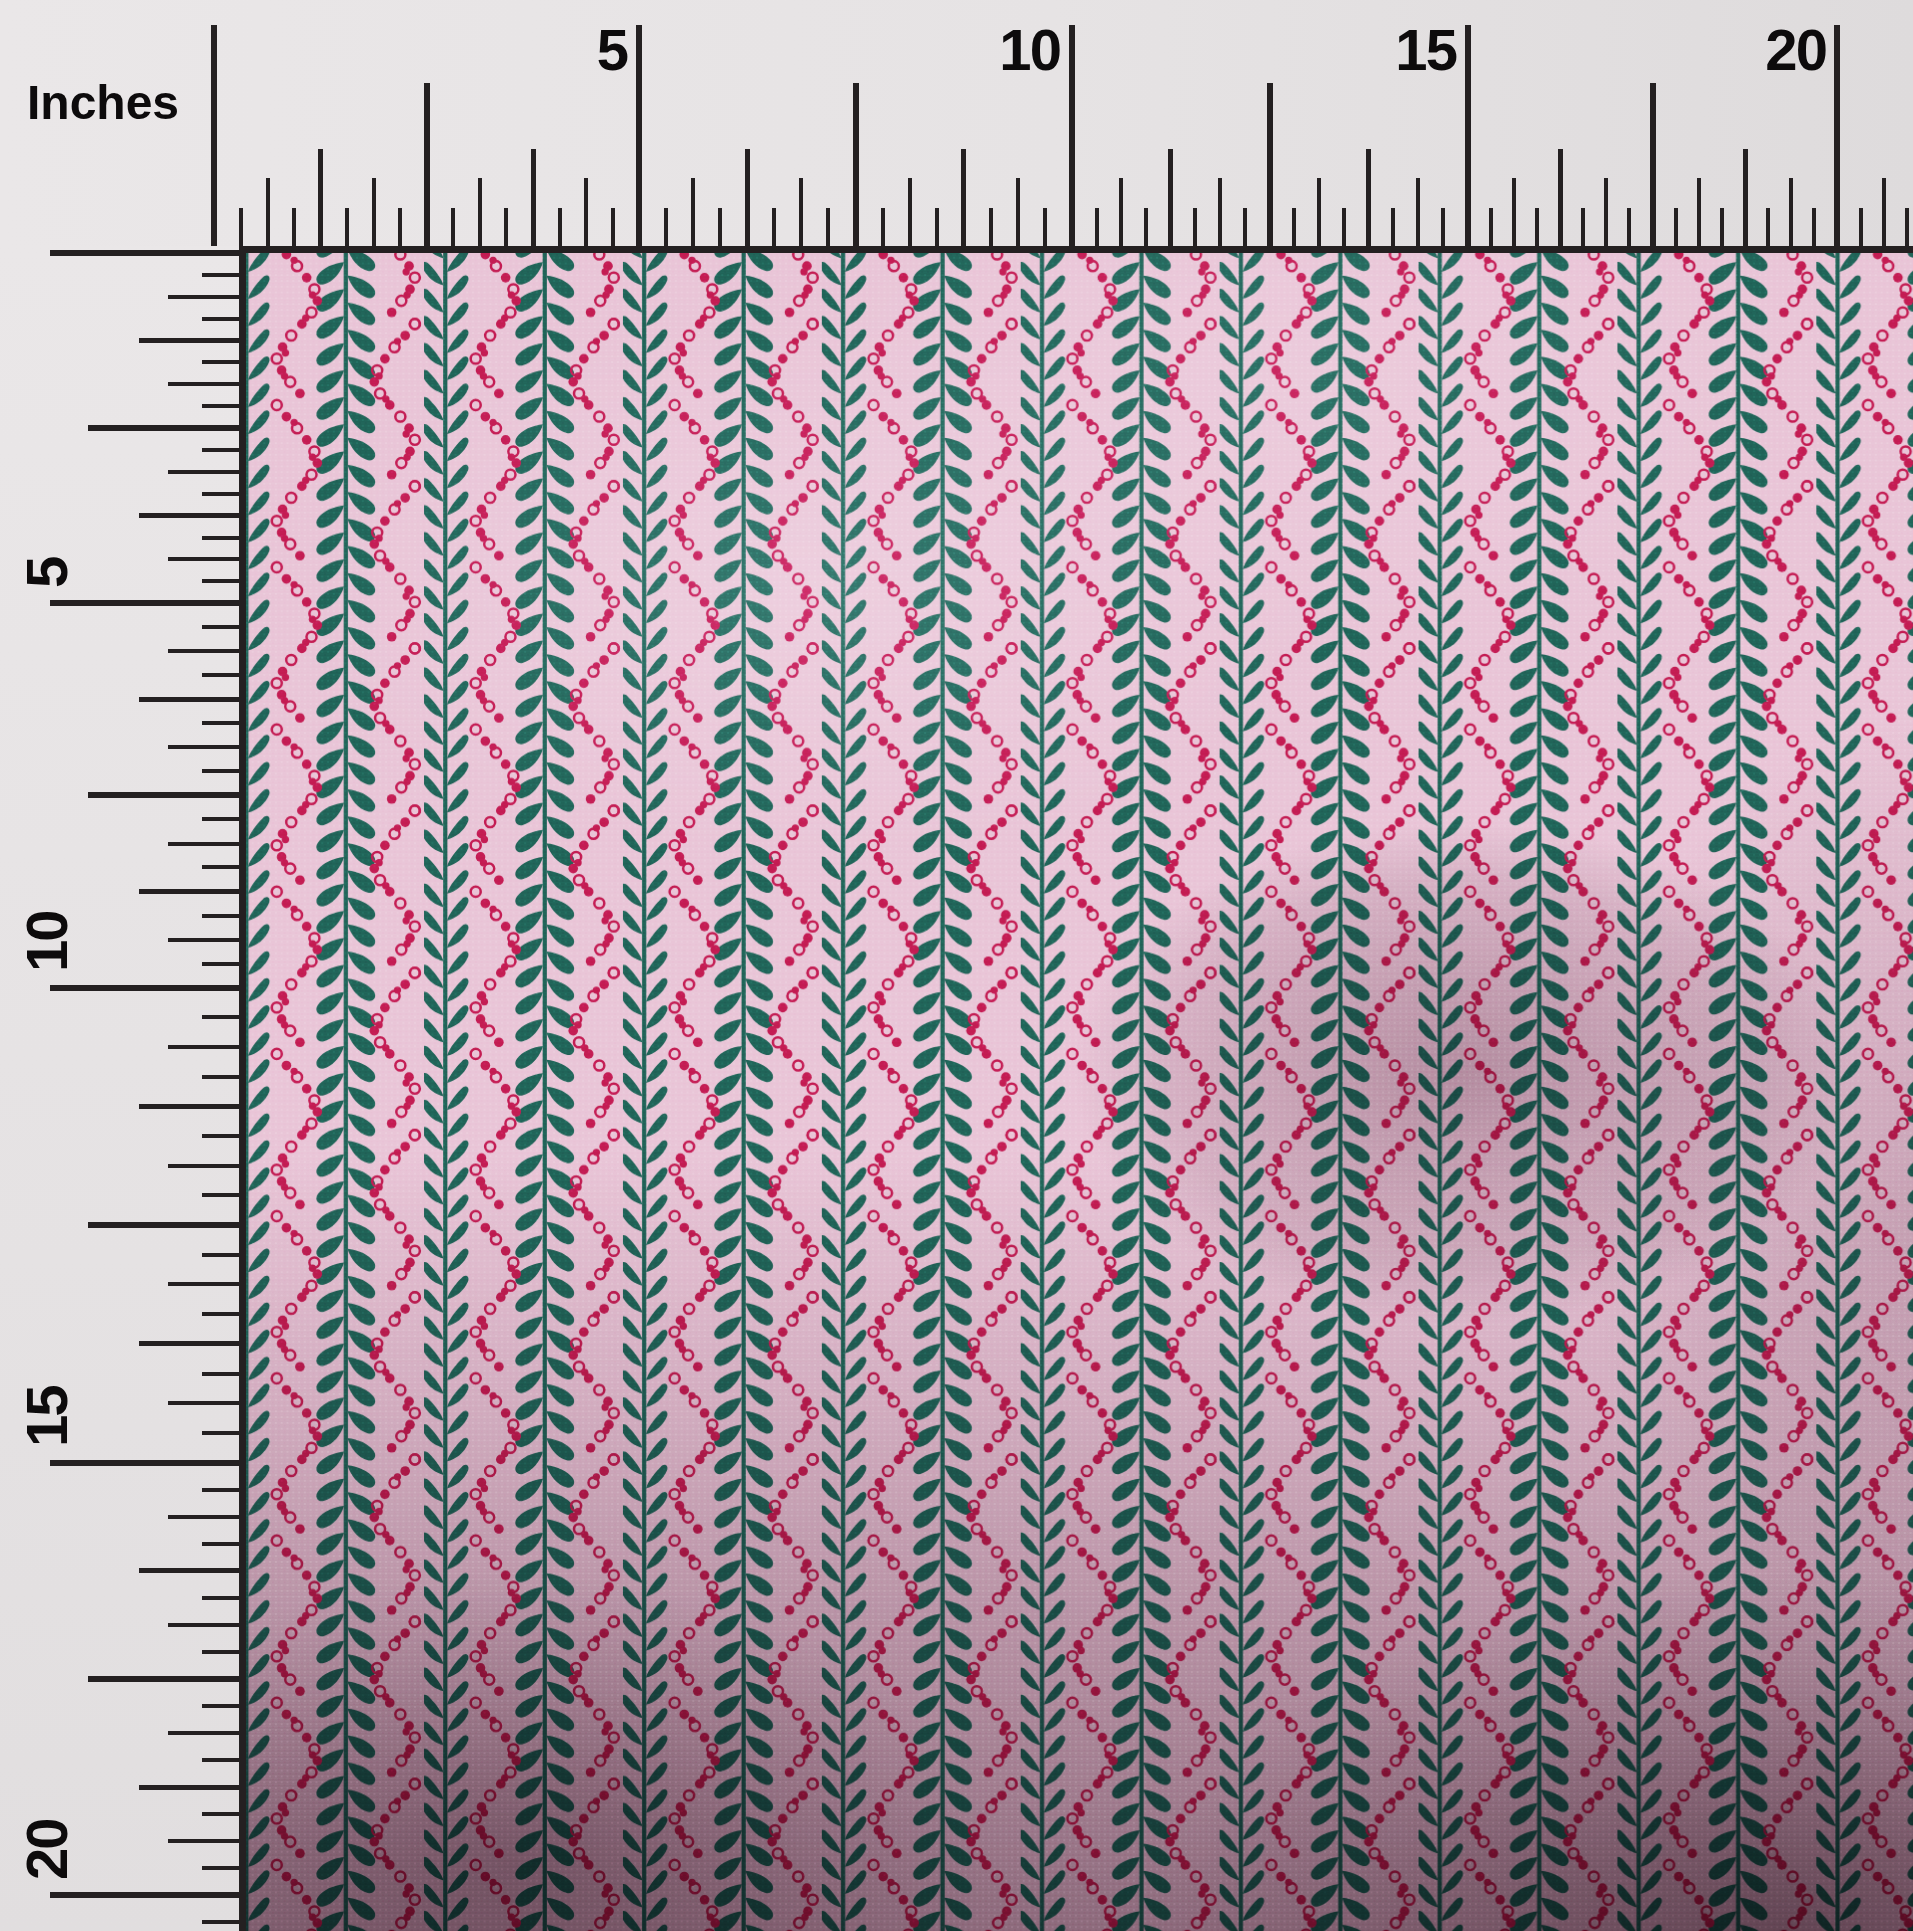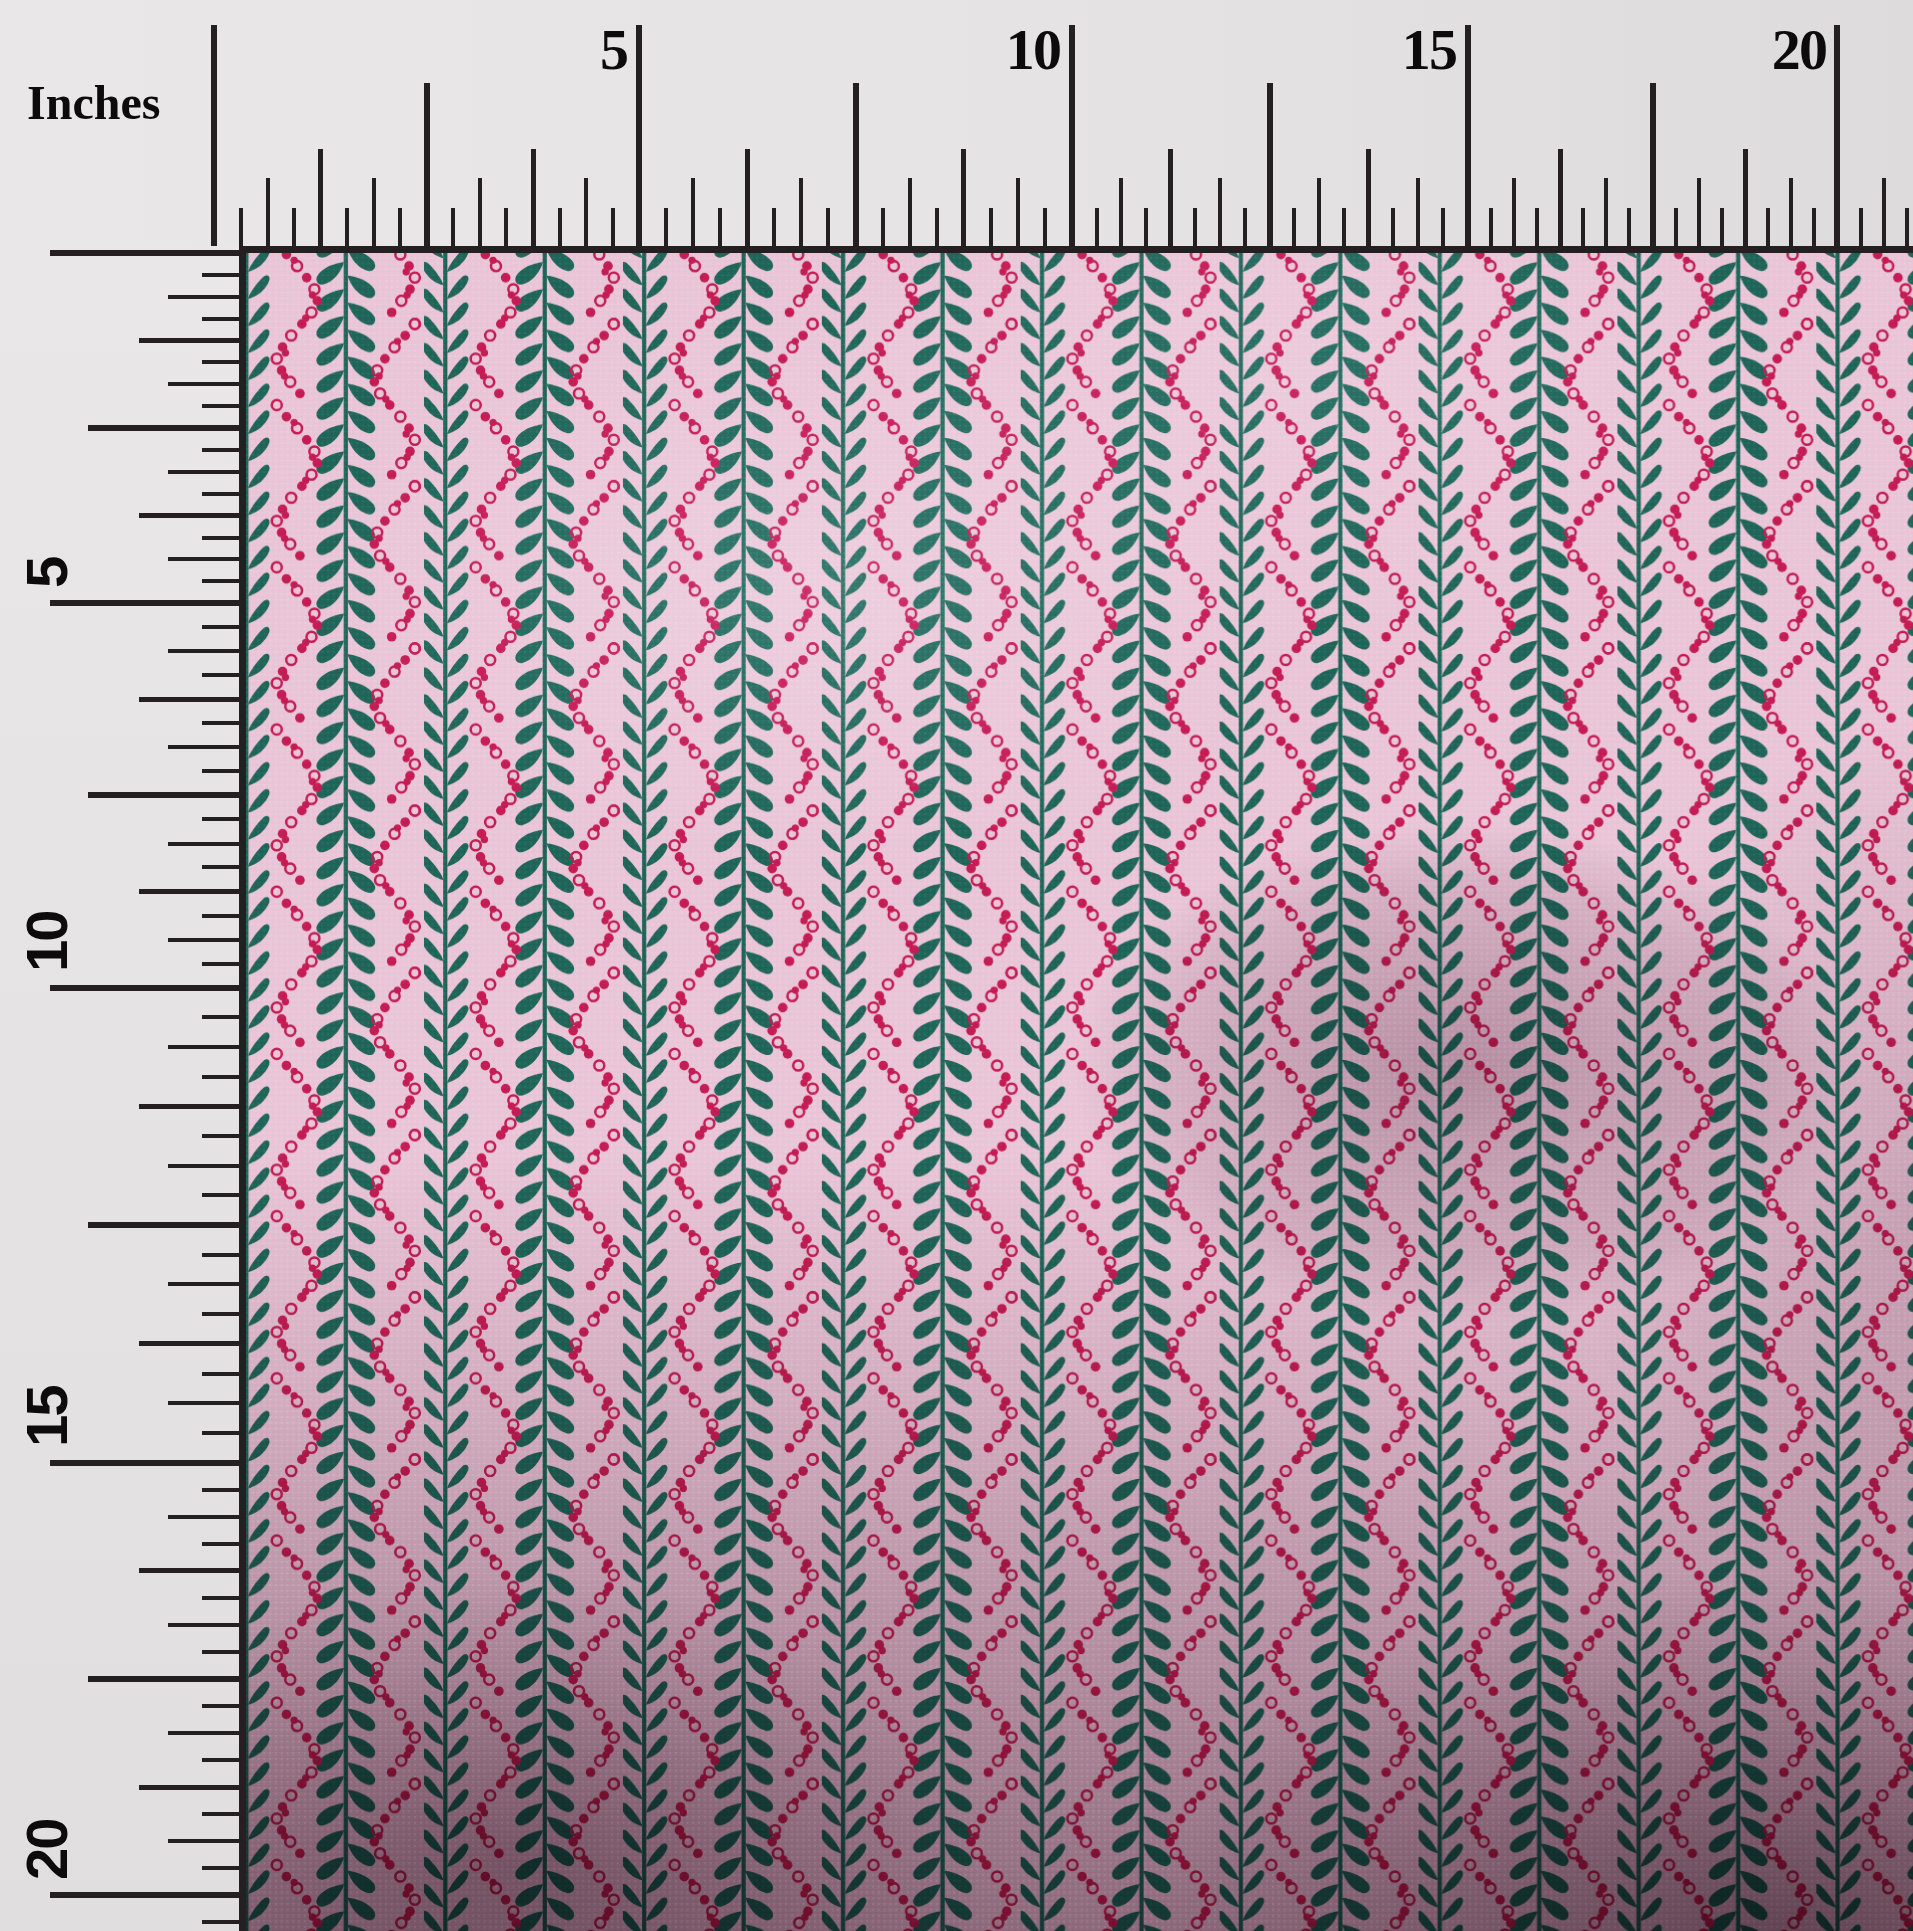--- a/index.html
+++ b/index.html
@@ -23,21 +23,21 @@
       radial-gradient(ellipse 772px 415px at 34% 20%, rgba(255,247,252,.65), rgba(255,247,252,0) 65%),
       radial-gradient(ellipse 676px 367px at 62% 8%, rgba(255,247,252,.40), rgba(255,247,252,0) 70%);}
   .texture{mix-blend-mode:overlay;opacity:.55;background-image:
       radial-gradient(rgba(255,255,255,.22) 1px, rgba(255,255,255,0) 1.4px),
       radial-gradient(rgba(120,60,92,.20) 1px, rgba(120,60,92,0) 1.4px),
       repeating-linear-gradient(180deg, rgba(255,255,255,.06) 0 1px, rgba(255,255,255,0) 1px 2.9px);
       background-size:5.8px 5.8px,5.8px 5.8px,100% 2.9px;background-position:0 0,2.9px 2.9px,0 0;}
 
   
   .top-ruler{position:absolute;left:0;top:0;width:1914px;height:253px;
-      background:linear-gradient(90deg,#eae7e8 0%,#e6e3e4 55%,#dedbdc 100%);font-family:Liberation Serif, serif;}
+      background:linear-gradient(90deg,#eae7e8 0%,#e6e3e4 55%,#dedbdc 100%);}
   .top-ruler .baseline{position:absolute;left:23px;right:0;bottom:0;height:6.8px;background:var(--tick,#242021);}
   .left-ruler{position:absolute;left:0;top:246px;width:246px;bottom:0;
       background:linear-gradient(180deg,#eae7e8 0%,#e5e2e3 60%,#e1dedf 100%);}
   .left-ruler .baseline-v{position:absolute;top:0;bottom:0;right:0;width:6.8px;background:var(--tick,#242021);}
   .tick-v{position:absolute;bottom:3.9px;background:var(--tick,#242021);}
   .tick-h{position:absolute;right:4.8px;background:var(--tick,#242021);}
   .hnum{position:absolute;top:21px;width:135px;text-align:right;
         font-weight:700;font-size:58px;line-height:1;letter-spacing:-1.9px;color:#0d0b0c;}
   .vnum{position:absolute;width:73px;height:56px;left:19.3px;
         transform:rotate(-90deg);transform-origin:top left;

